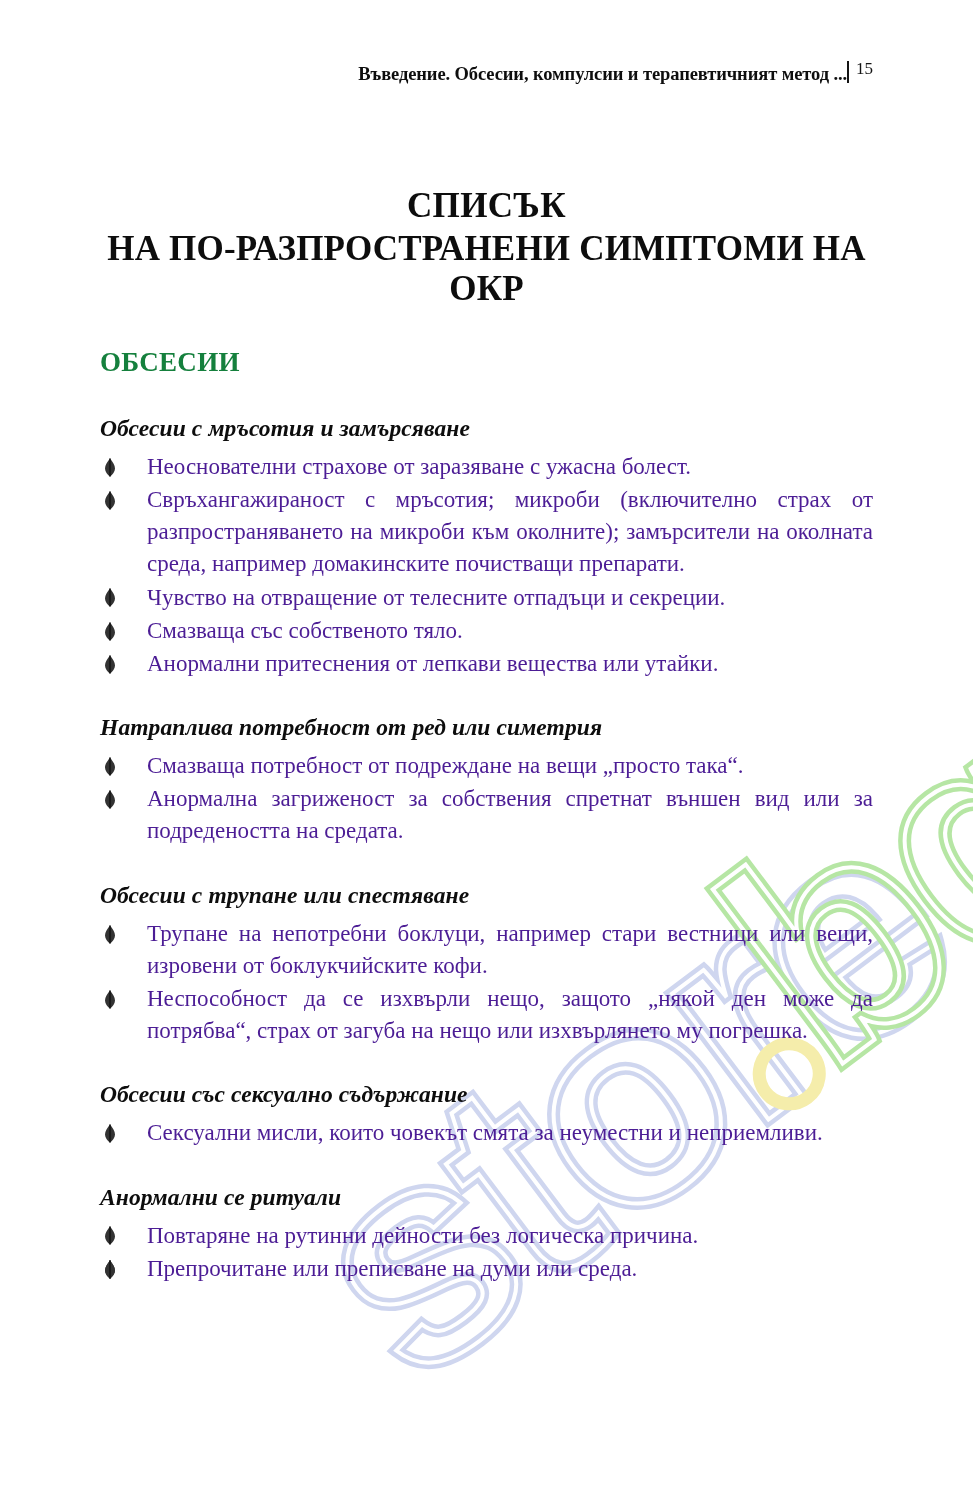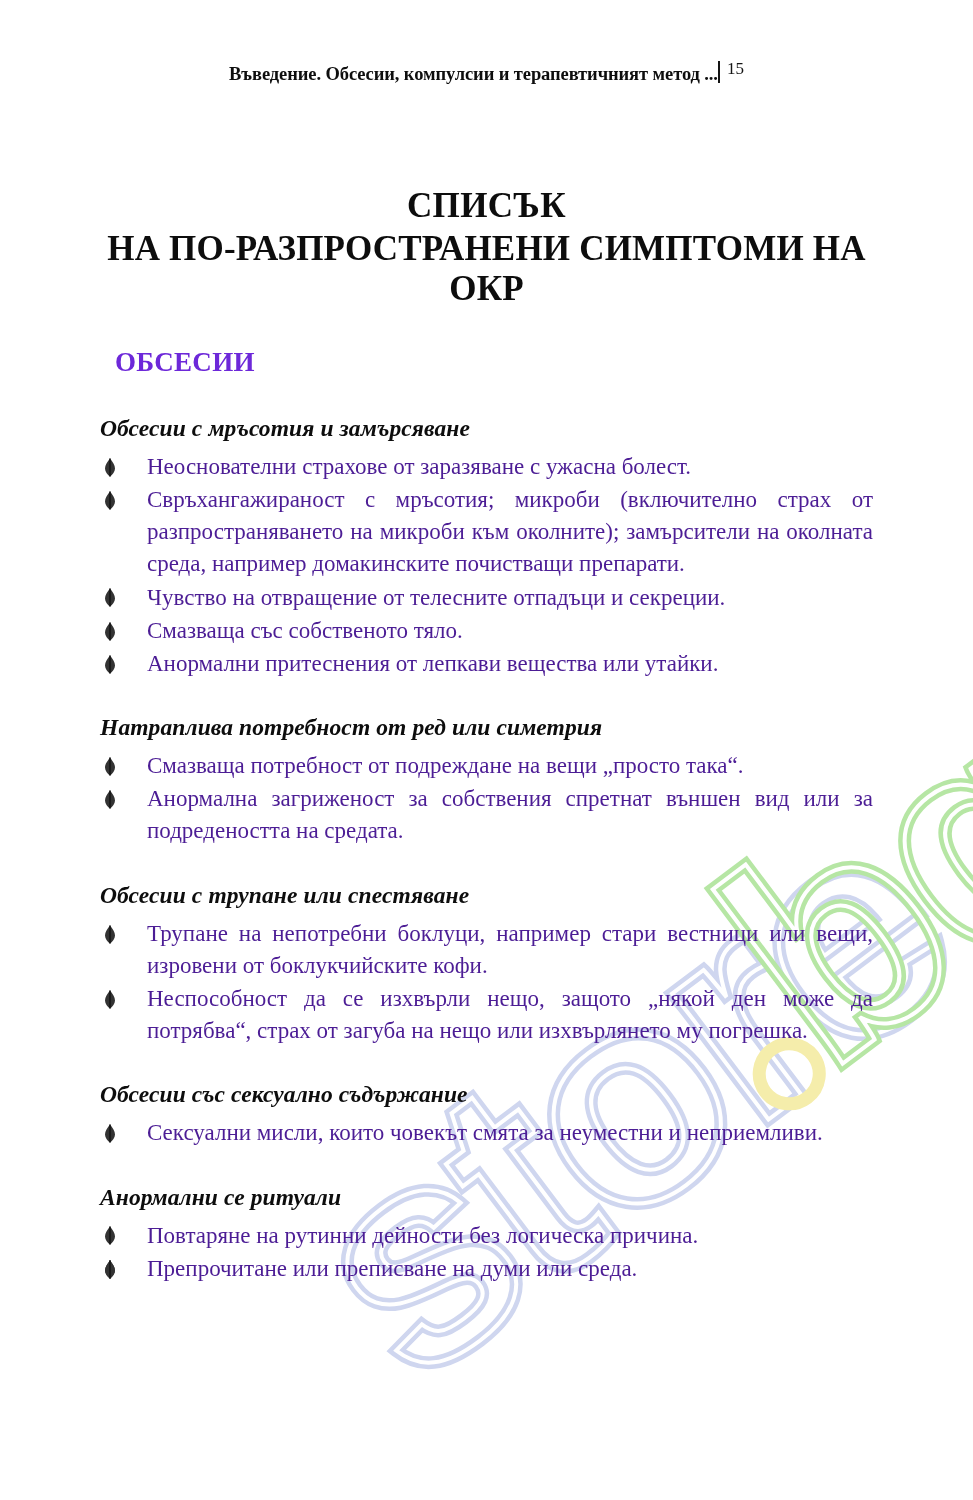--- a/index.html
+++ b/index.html
@@ -30,21 +30,21 @@
   .wm-svg { display: block; width: 100%; height: 100%; overflow: visible; }
 
   
   .runhead {
     position: absolute;
     left: 100px;
     top: 58px;
     width: 773px;
     display: flex;
     align-items: baseline;
-    justify-content: center;
+    justify-content: flex-end;
     z-index: 3;
   }
   .runhead-title {
     font-family: "Liberation Serif", "DejaVu Serif", serif;
     font-size: 18.5px;
     font-weight: 700;
     letter-spacing: -0.1px;
     color: #0e0e0e;
     white-space: nowrap;
   }
@@ -93,22 +93,22 @@
     display: block;
     font-size: 35px;
     letter-spacing: 0.2px;
     margin-top: 2px;
   }
 
   .section-head {
     font-size: 27px;
     font-weight: 700;
     letter-spacing: 0.3px;
-    color: #6d28d9;
-    margin: 37px 0 0 15px;
+    color: #15803d;
+    margin: 37px 0 0 0;
     font-family: Liberation Serif, serif;
   }
 
   .sub-head {
     font-size: 23.5px;
     font-weight: 700;
     font-style: italic;
     color: #0d0d0d;
     margin: 0;
     letter-spacing: 0.1px;

